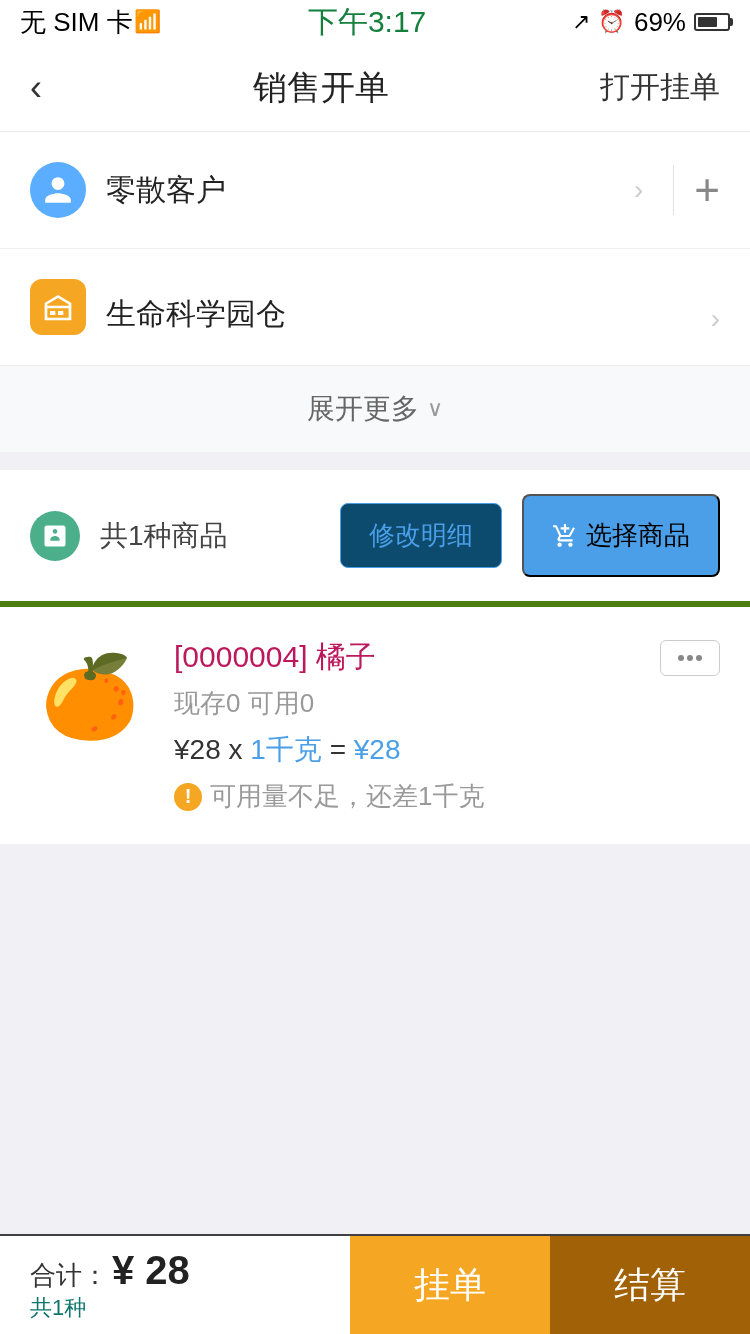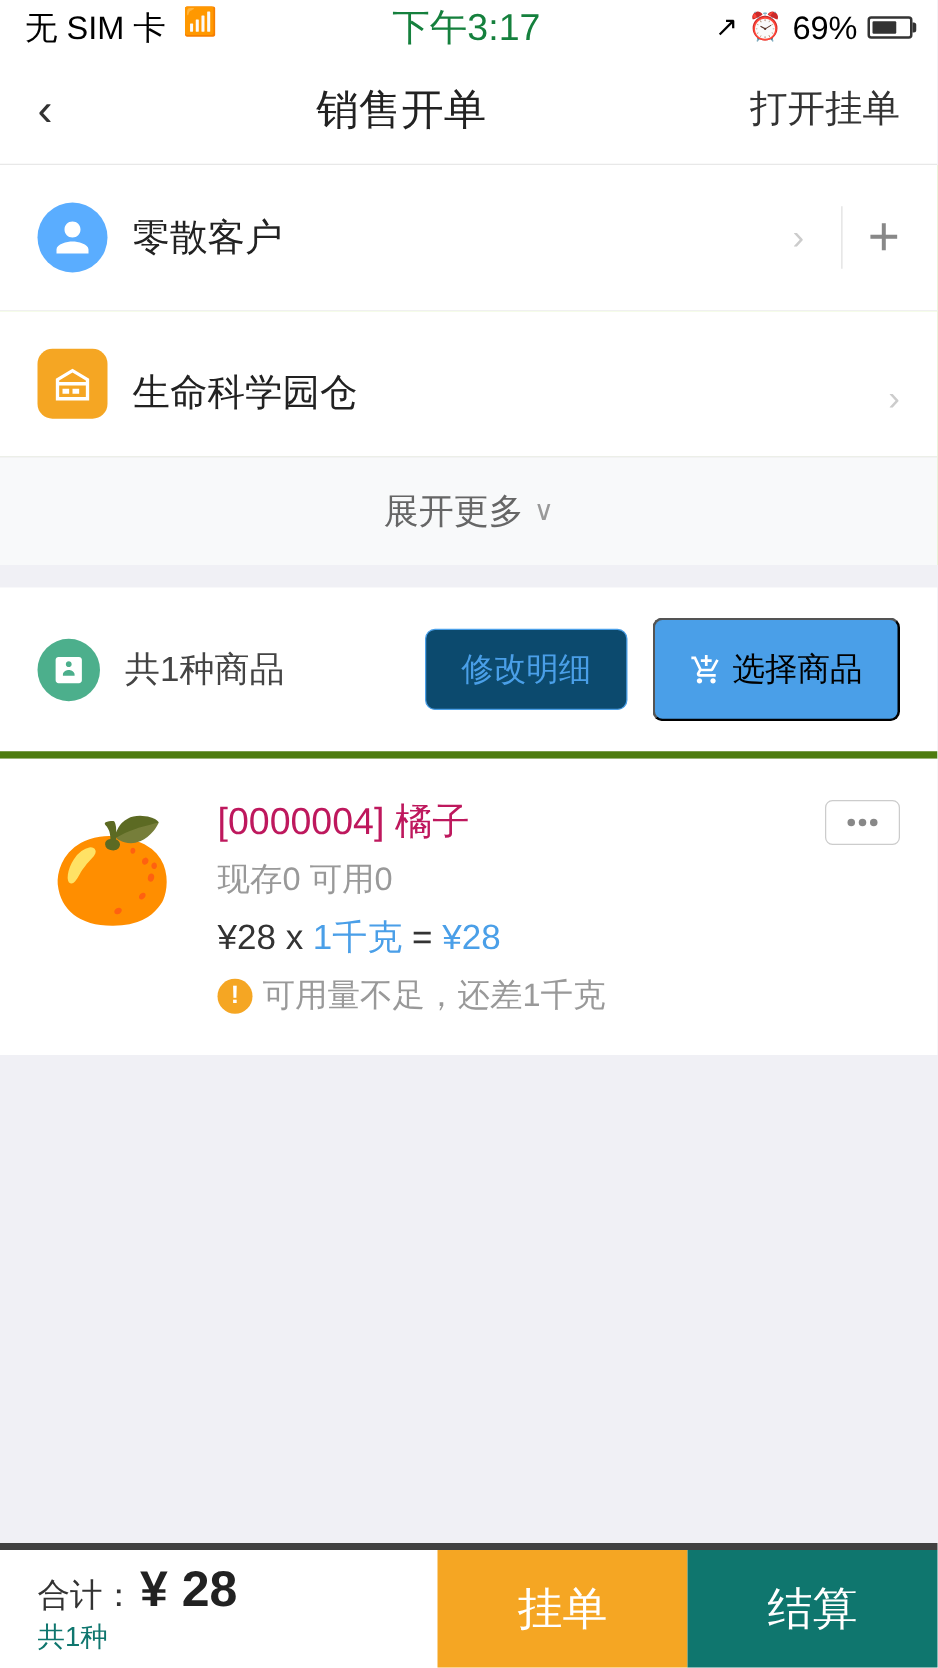--- a/index.html
+++ b/index.html
@@ -16,21 +16,21 @@
     .status-bar {
       width: 100%;
       height: 44px;
       background: #fff;
       display: flex;
       align-items: center;
       justify-content: space-between;
       padding: 0 20px;
       font-size: 26px;
     }
-    .status-left { display: flex; align-items: flex-start; gap: 14px; font-size: 26px; color: #000; }
+    .status-left { display: flex; align-items: center; gap: 2px; font-size: 26px; color: #000; }
     .status-center { font-size: 30px; font-weight: 500; color: #15803d; }
     .status-right { display: flex; align-items: center; gap: 8px; font-size: 26px; color: #000; }
     .wifi-icon { font-size: 22px; }
     .battery-box {
       display: inline-flex; align-items: center; gap: 2px;
     }
     .battery-body {
       width: 36px; height: 18px; border: 2px solid #333; border-radius: 3px;
       position: relative; display: flex; align-items: center; padding: 2px;
     }
@@ -288,21 +288,21 @@
     
     .bottom-bar {
       position: fixed;
       bottom: 0;
       left: 0;
       width: 750px;
       height: 100px;
       display: flex;
       align-items: stretch;
       background: #fff;
-      border-top: 6px solid #404040;
+      border-top: 2px solid #404040;
     }
     .total-area {
       flex: 1;
       display: flex;
       flex-direction: column;
       justify-content: center;
       padding: 0 30px;
     }
     .total-label {
       font-size: 26px;
@@ -322,21 +322,21 @@
       background: #f5a623;
       color: #fff;
       font-size: 36px;
       display: flex;
       align-items: center;
       justify-content: center;
       cursor: pointer;
     }
     .btn-checkout {
       width: 200px;
-      background: #0f766e;
+      background: #a16207;
       color: #fff;
       font-size: 36px;
       display: flex;
       align-items: center;
       justify-content: center;
       cursor: pointer;
     }
 
     
     .bottom-spacer { height: 120px; }

